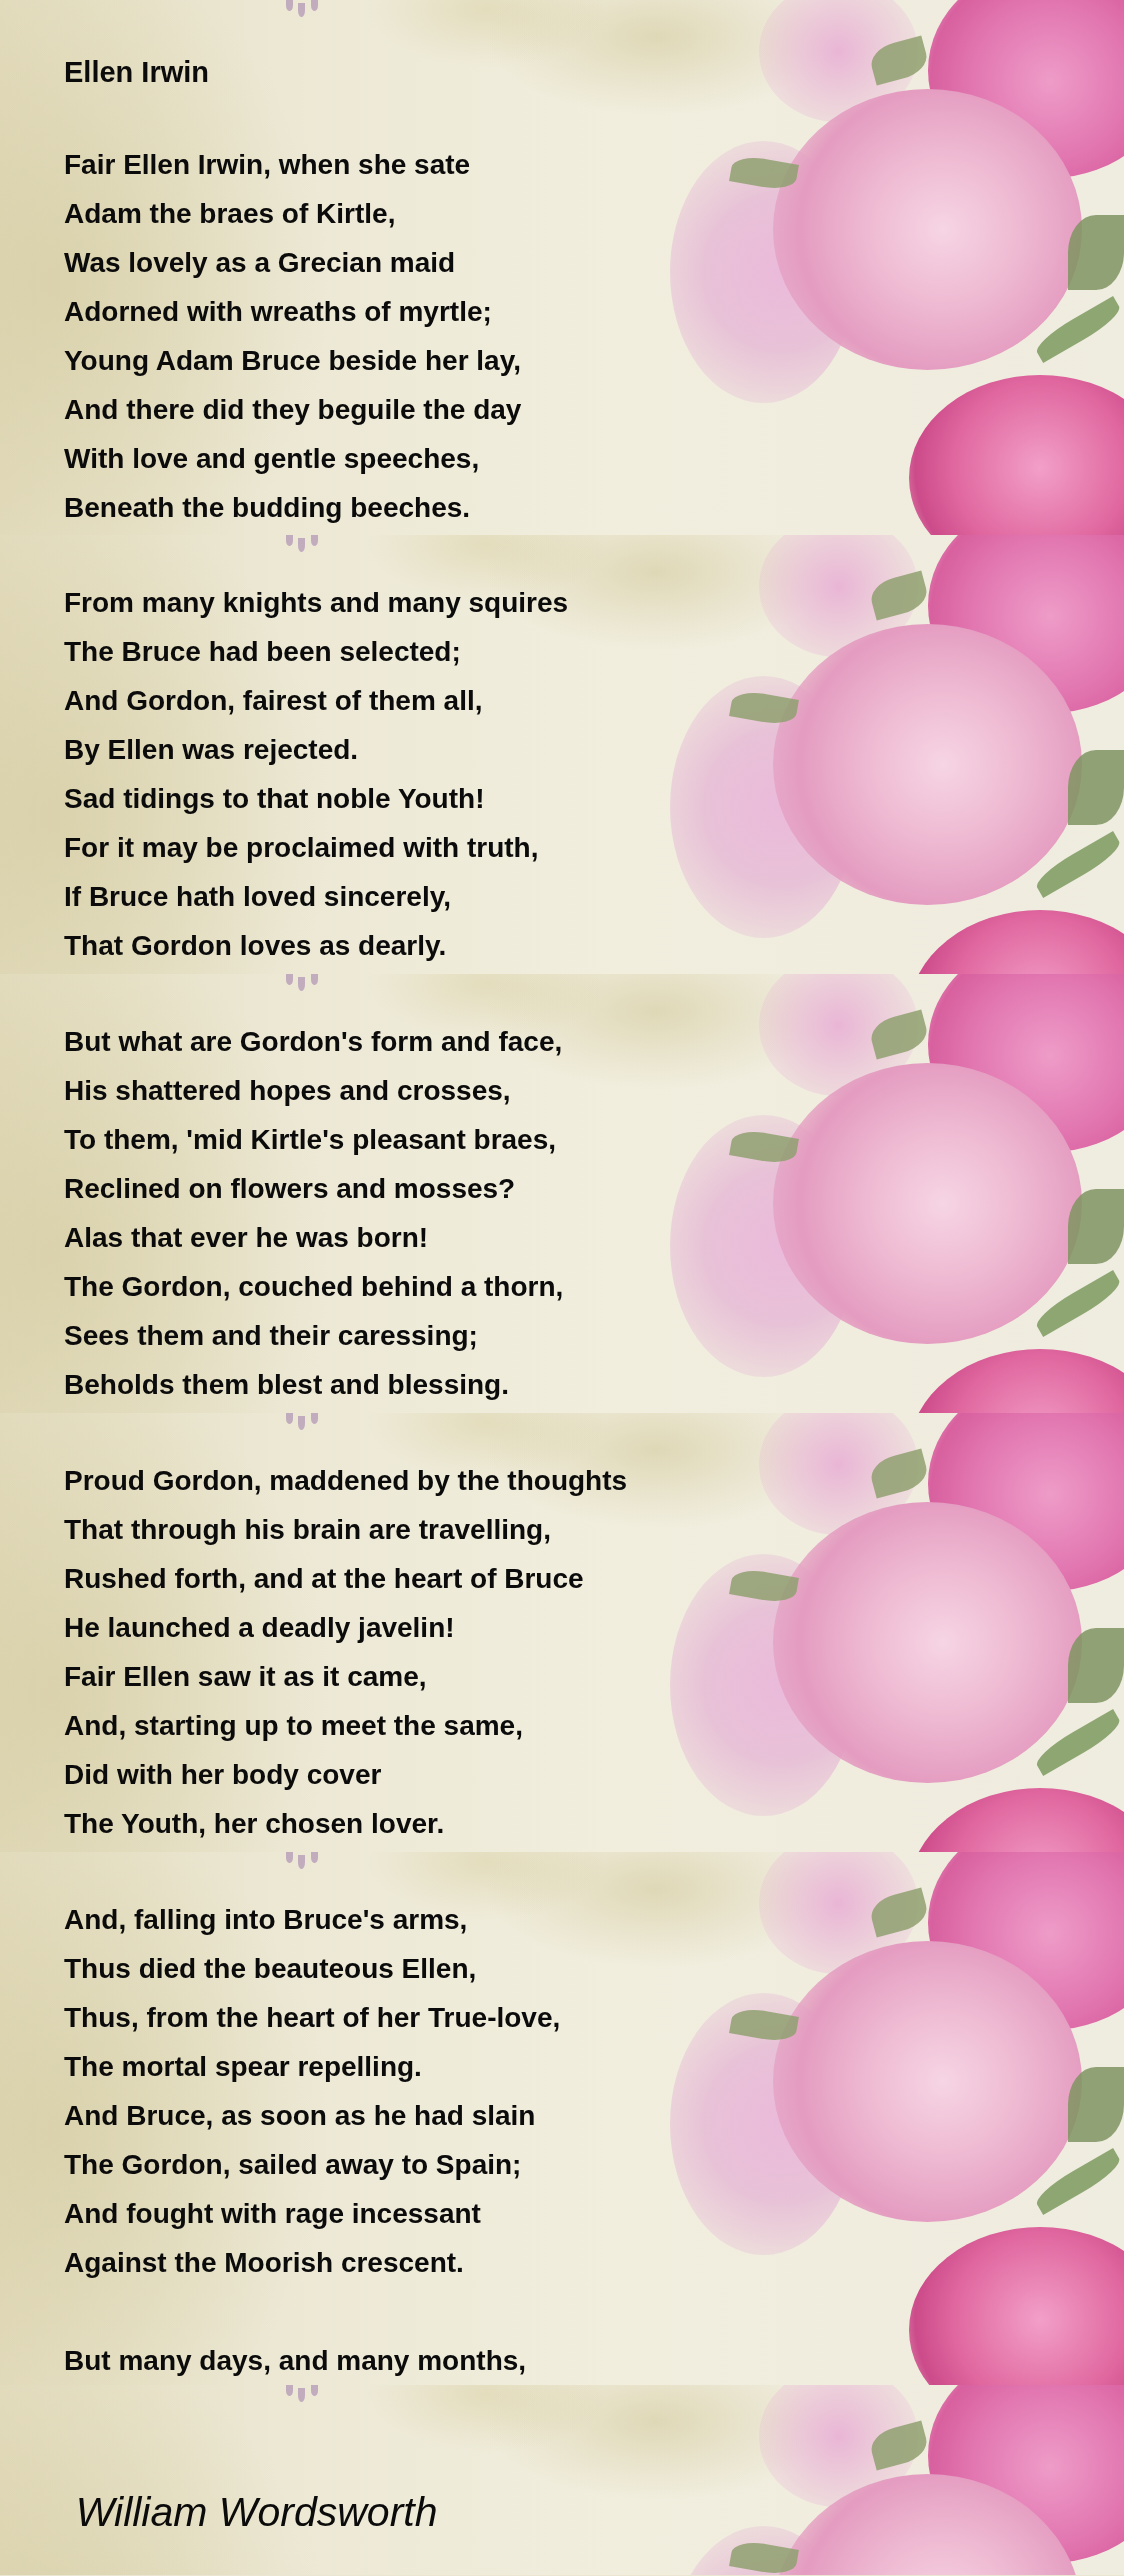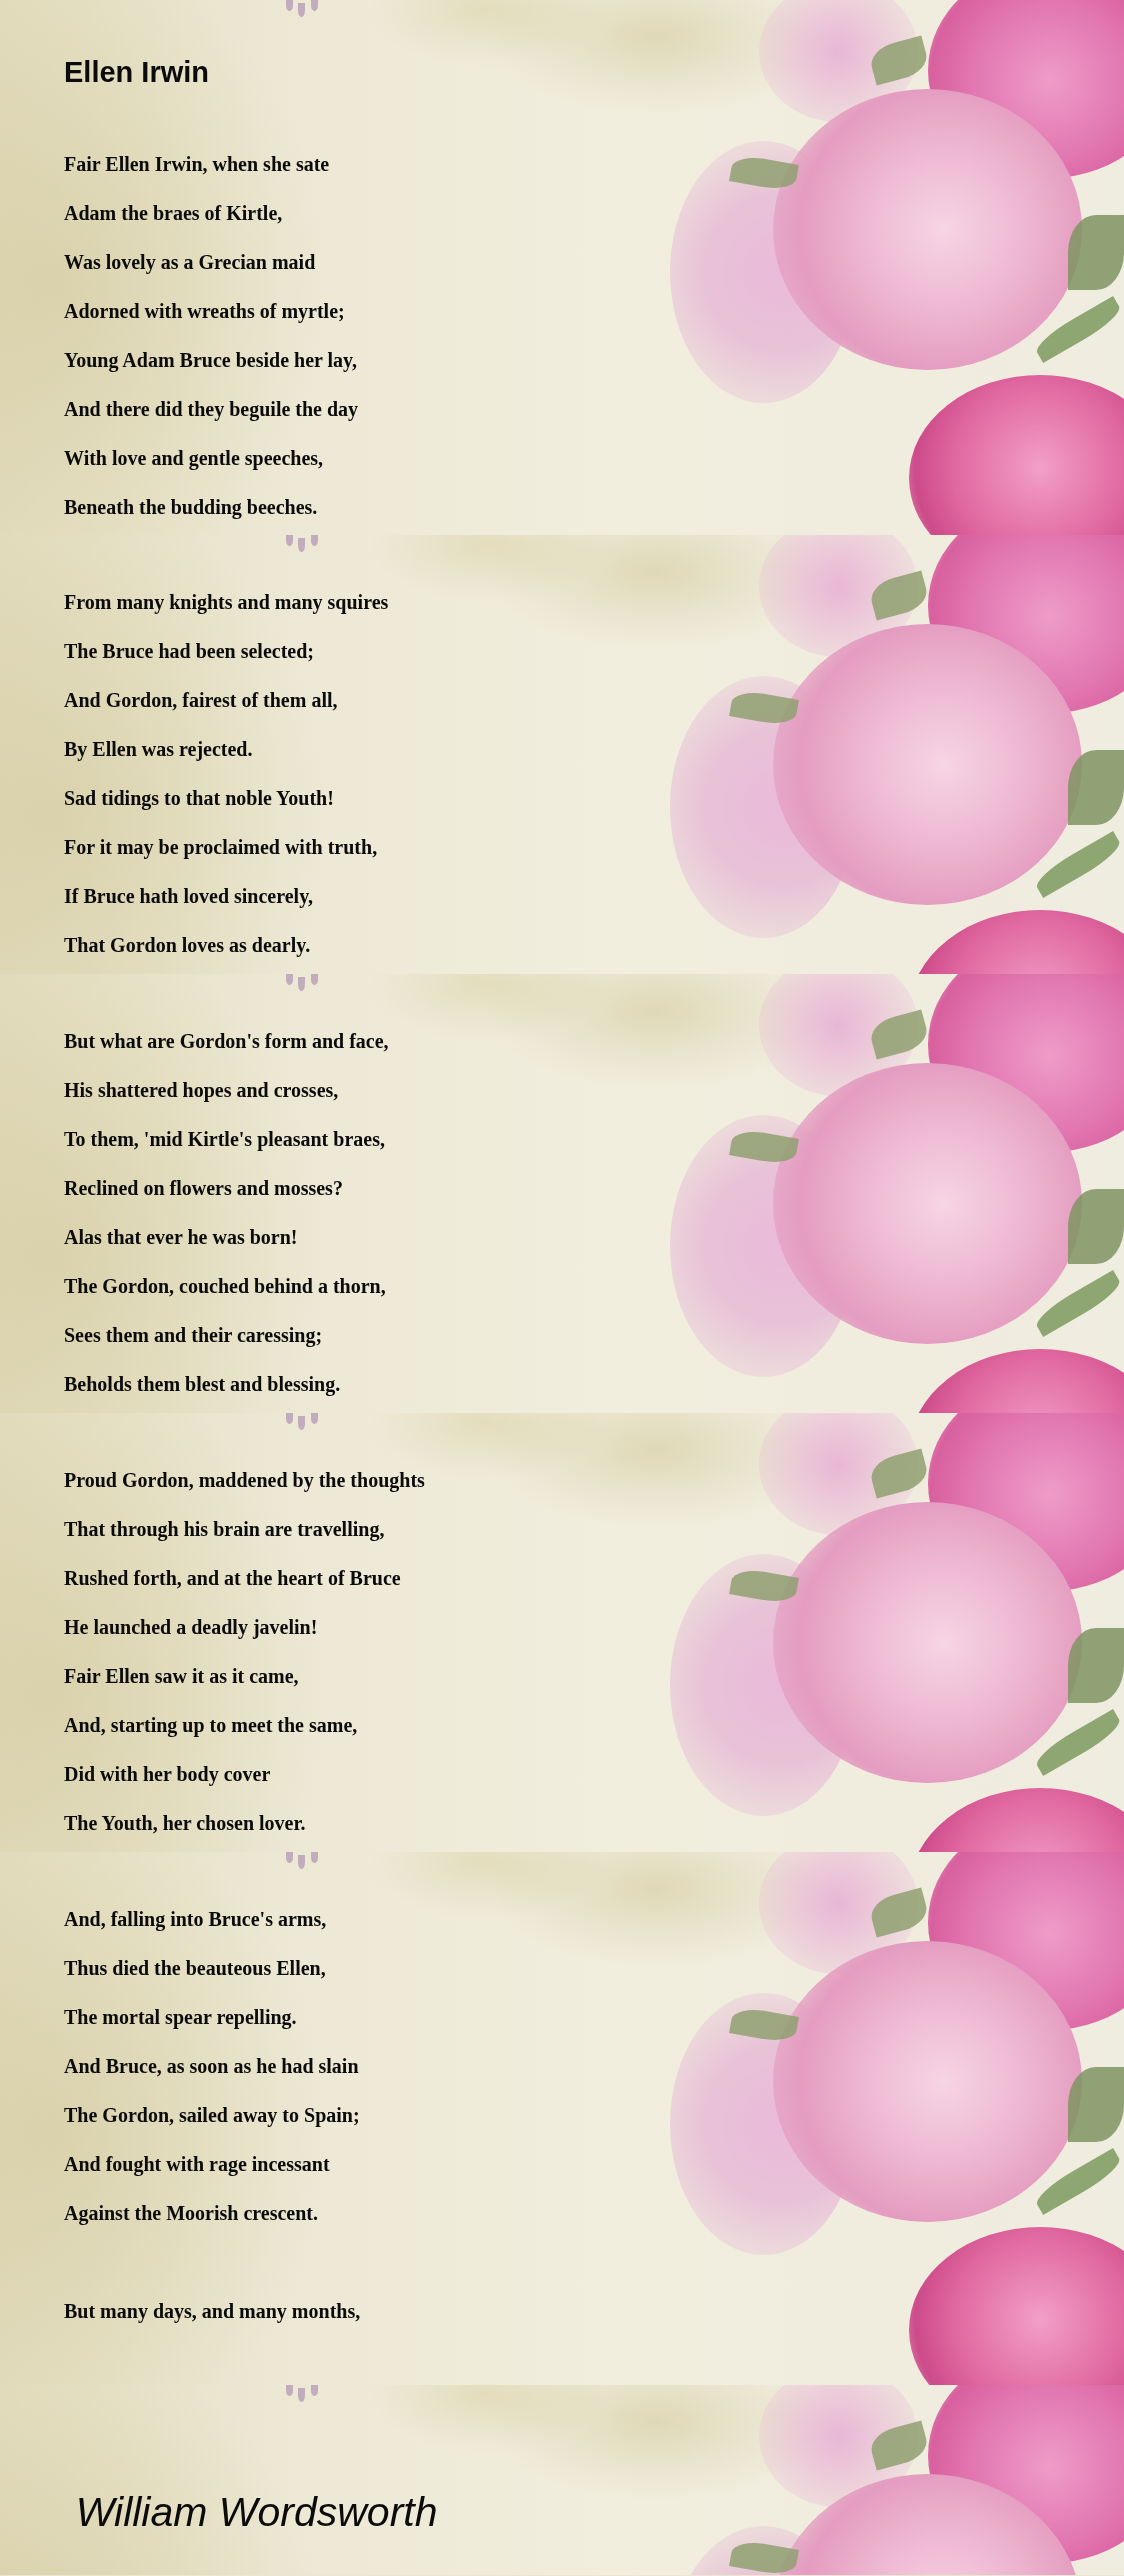--- a/index.html
+++ b/index.html
@@ -47,22 +47,22 @@
   .seg-footer { height: 190px; }
 
   .content { position: relative; z-index: 2; padding-left: 64px; }
   .title {
     margin: 0; padding-top: 49px;
     font-family: "Liberation Sans", sans-serif; font-weight: bold;
     font-size: 29px; line-height: 47px; color: #0b0b0b;
   }
   .stanza { margin: 0; padding: 0; list-style: none; }
   .line {
-    font-family: Liberation Serif, serif; font-weight: bold;
-    font-size: 20px; line-height: 49px; height: 49px; color: #0b0b0b;
+    font-family: Liberation Sans, sans-serif; font-weight: bold;
+    font-size: 28px; line-height: 49px; height: 49px; color: #0b0b0b;
     white-space: nowrap;
   }
   .seg-1 .stanza { margin-top: 44px; }
   .seg-2 .stanza, .seg-3 .stanza, .seg-4 .stanza, .seg-5 .stanza { padding-top: 43px; }
   .blank { height: 49px; }
   .author {
     margin: 8px; padding-top: 96px; padding-left: 3.7px;
     font-family: "Liberation Sans", sans-serif; font-style: italic; font-weight: normal;
     font-size: 41px; line-height: 47px; color: #0b0b0b;
   }
@@ -211,20 +211,21 @@
     </div>
     <div class="drops">
         <span style="left:0"></span>
         <span style="left:12px;top:2.8px;height:14px"></span>
         <span style="left:25px"></span>
       </div>
     <div class="content">
       <ul class="stanza">
         <li class="line">And, falling into Bruce's arms,</li>
         <li class="line">Thus died the beauteous Ellen,</li>
+        <li class="line">Thus, from the heart of her True-love,</li>
         <li class="line">The mortal spear repelling.</li>
         <li class="line">And Bruce, as soon as he had slain</li>
         <li class="line">The Gordon, sailed away to Spain;</li>
         <li class="line">And fought with rage incessant</li>
         <li class="line">Against the Moorish crescent.</li>
         <li class="blank"></li>
         <li class="line">But many days, and many months,</li>
       </ul>
     </div>
   </section>

